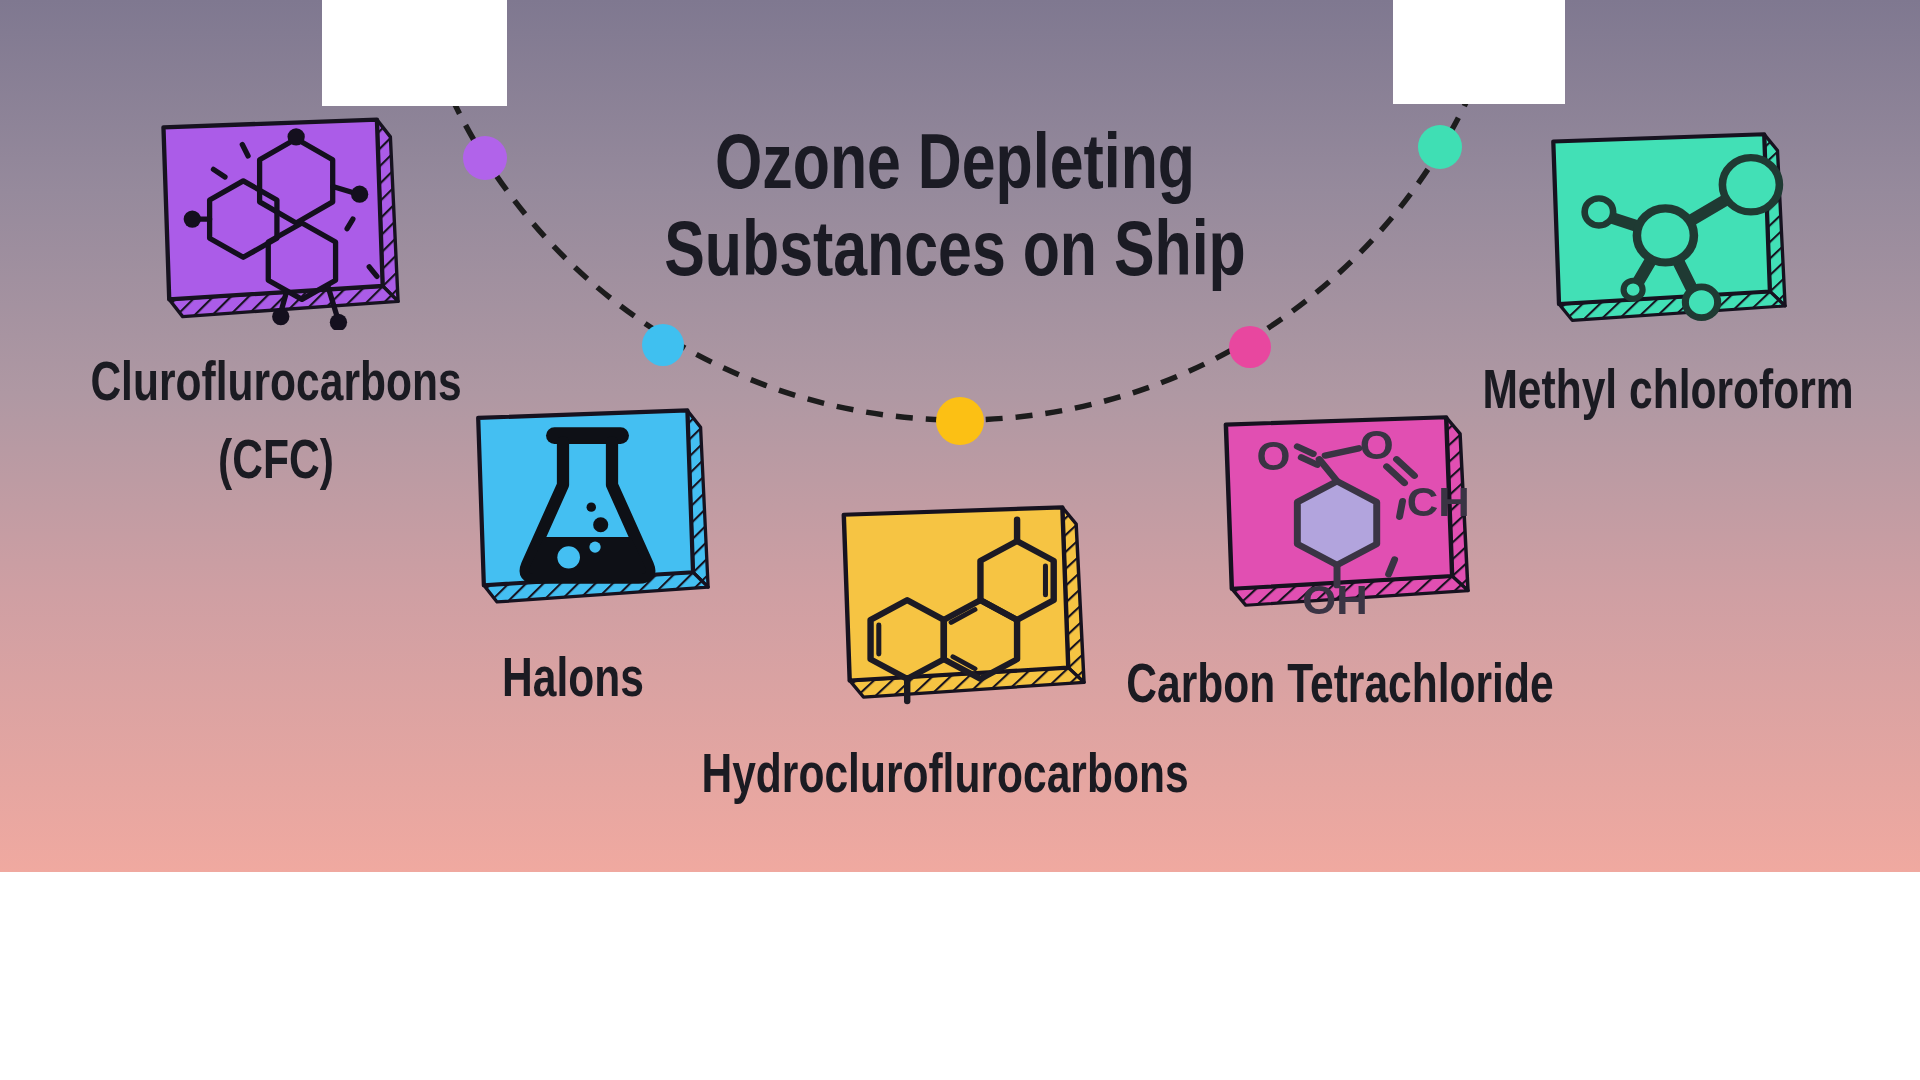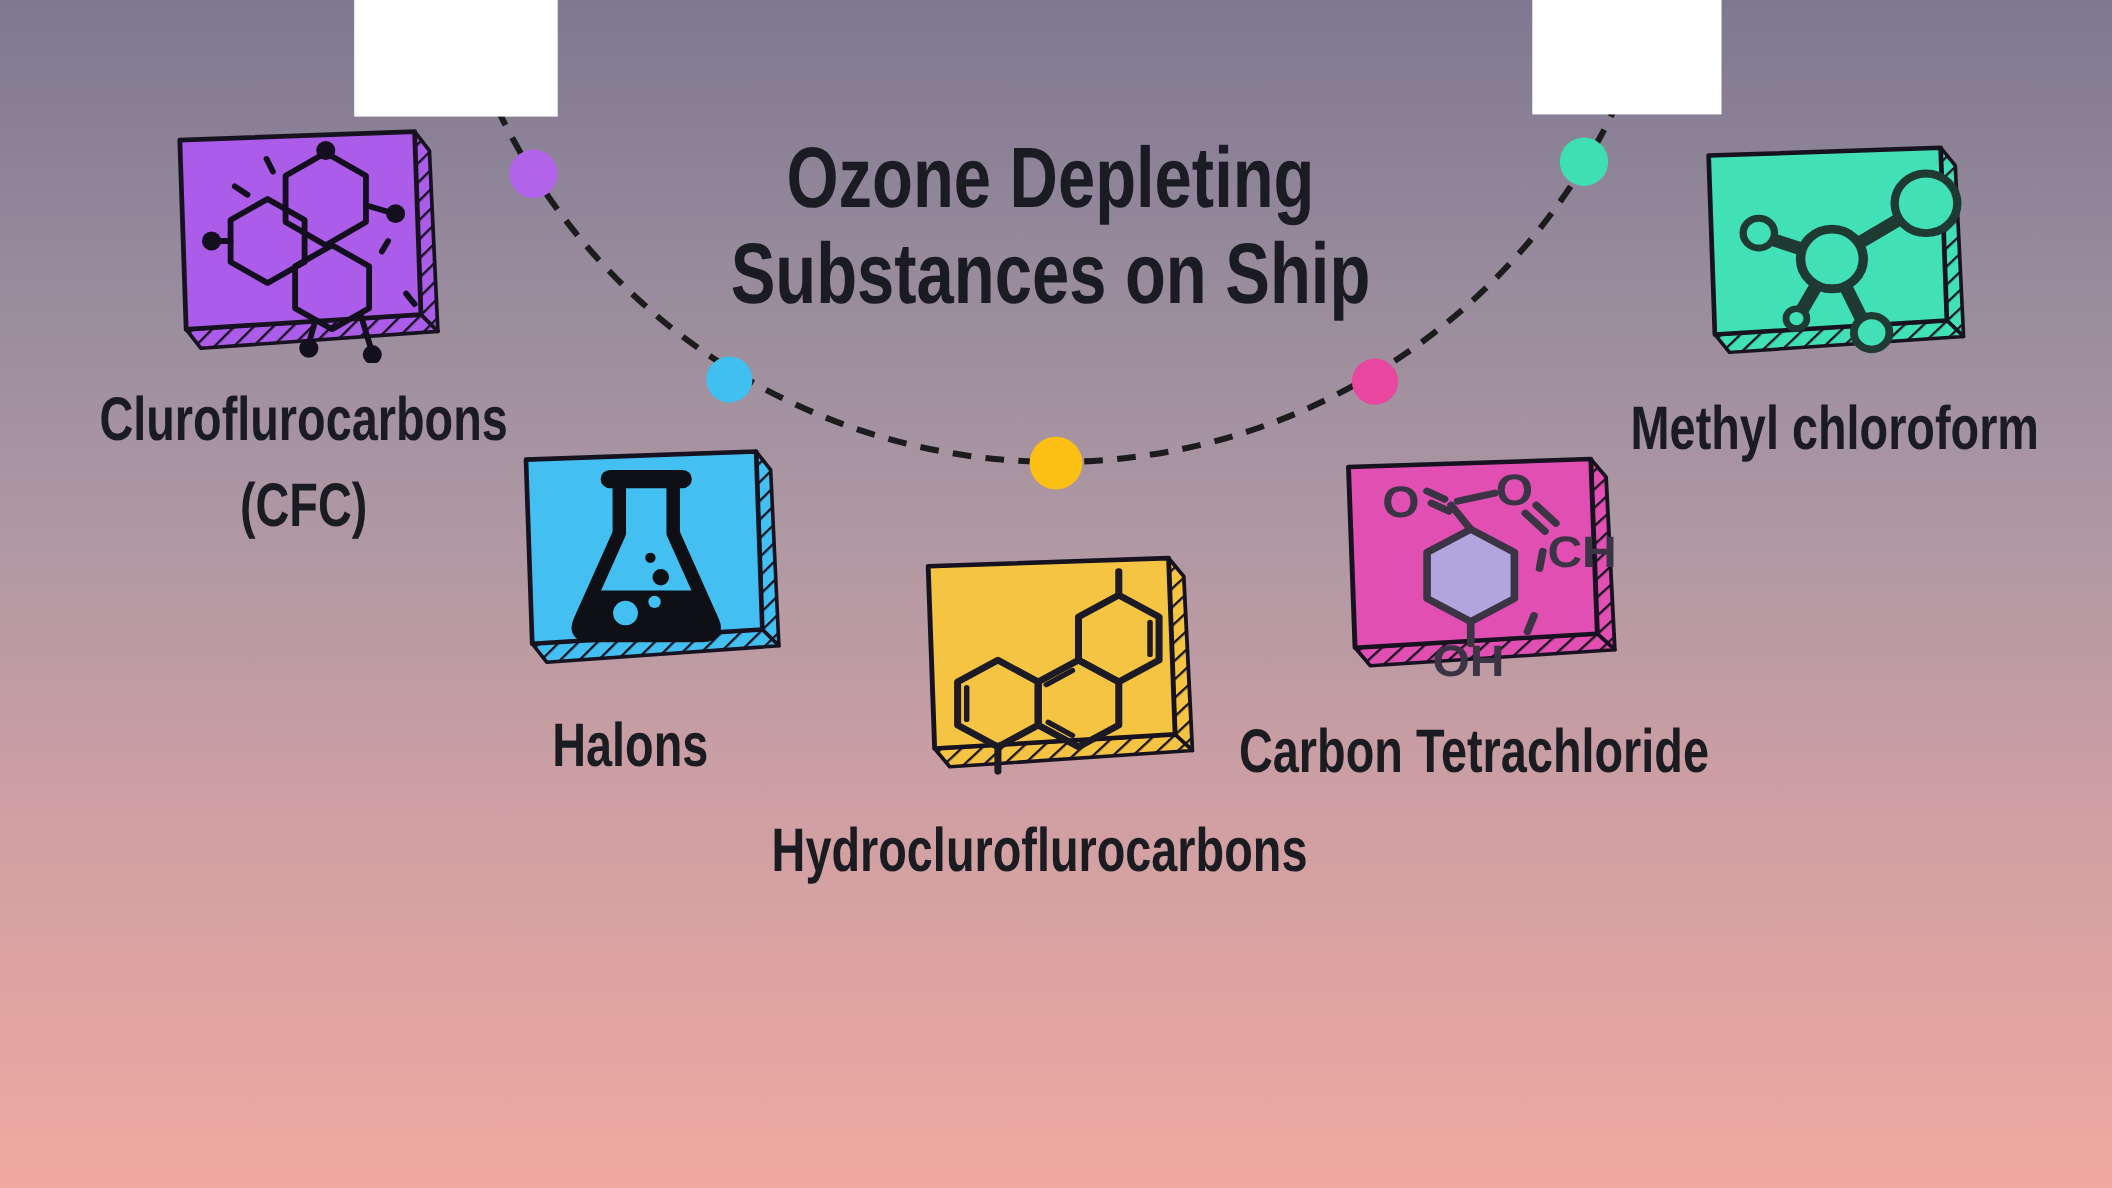--- a/index.html
+++ b/index.html
@@ -1,17 +1,17 @@
 <!DOCTYPE html>
 <html><head>
 <meta charset="utf-8">
 <style>
   html,body{margin:0;padding:0;}
   #stage{
-    position:relative;width:1920px;height:1080px;overflow:hidden;
+    position:relative;width:1920px;height:872px;overflow:hidden;
     background:linear-gradient(180deg,#7f7890 0%,#968a9c 22%,#af98a3 45%,#cf9fa3 68%,#f0a9a0 100%);
     font-family:"Liberation Sans",sans-serif;
   }
   .abs{position:absolute;}
   .whitebox{position:absolute;background:#ffffff;top:0;}
   .label{
     position:absolute;font-weight:bold;font-size:56px;line-height:1.05;color:#1b1b22;
     white-space:nowrap;transform:translateX(-50%) scaleX(0.76);
   }
   .title{

